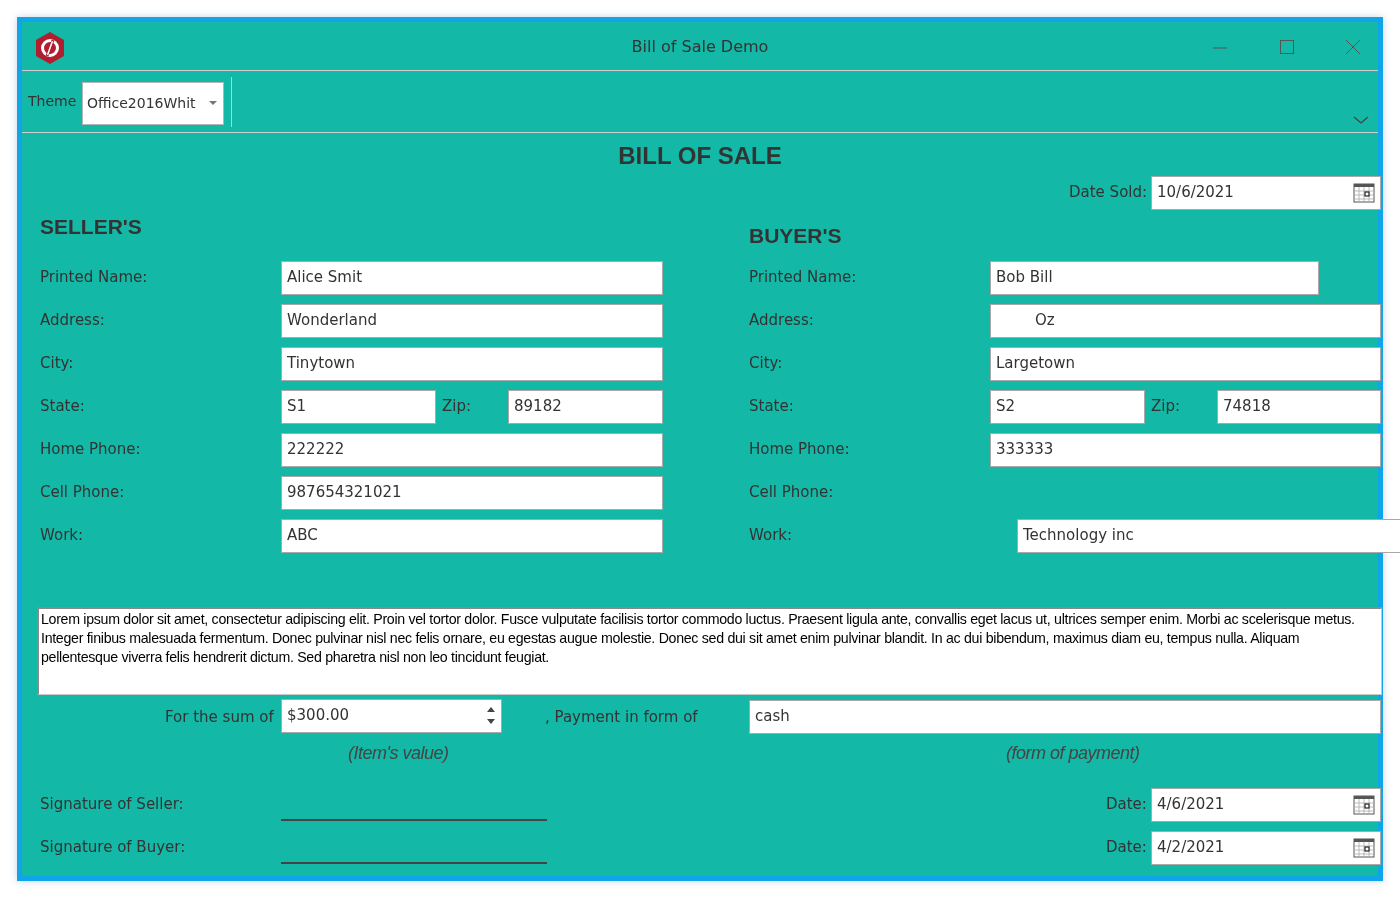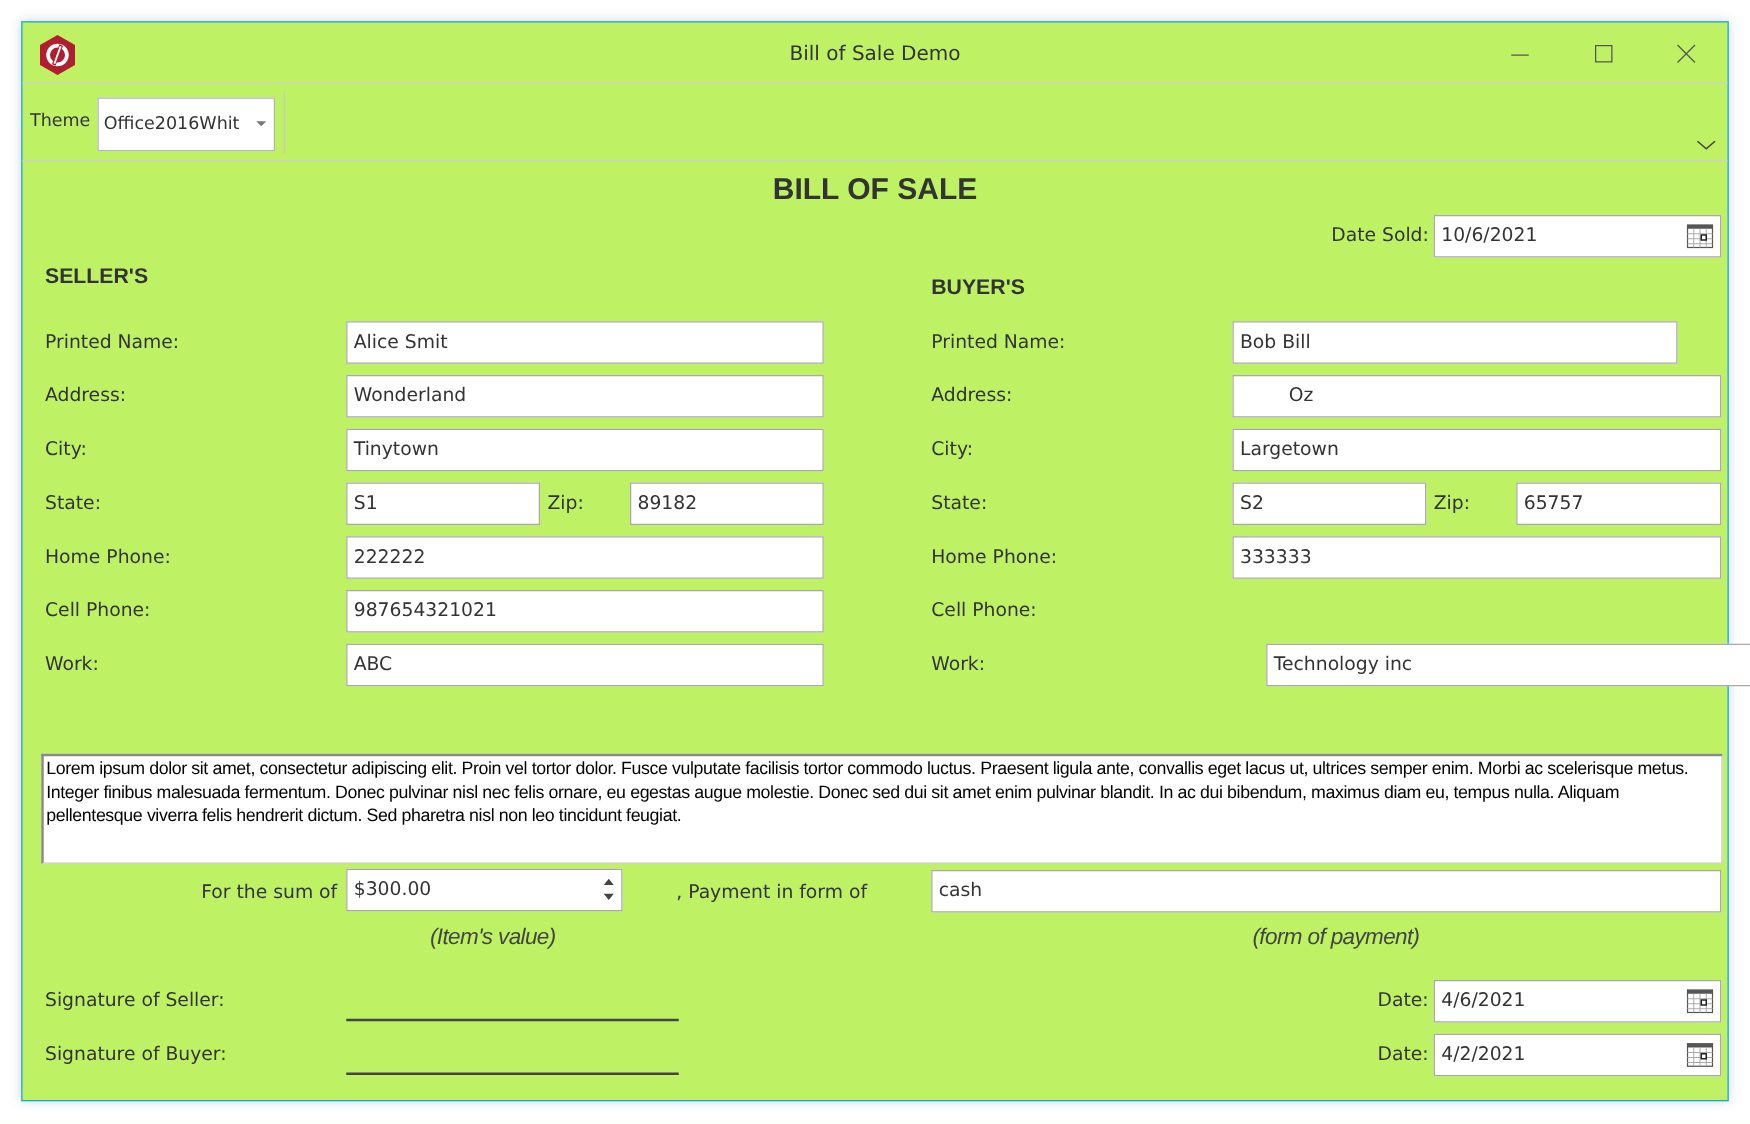--- a/index.html
+++ b/index.html
@@ -1,40 +1,40 @@
 <!DOCTYPE html>
 <html><head>
   <meta charset="utf-8">
   <style>
     * { box-sizing: border-box; margin: 0; padding: 0; }
     html, body { width: 1400px; height: 899px; background: #ffffff; overflow: hidden; }
     body { font-family: "DejaVu Sans", "Liberation Sans", sans-serif; color: #333333; position: relative; }
 
     .window {
       position: absolute; left: 17px; top: 17px; width: 1366px; height: 864px;
-      border: 1px solid #0ea5e9; background: #bef264;
+      border: 5px solid #0ea5e9; background: #14b8a6;
       box-shadow: 0 0 8px rgba(43,87,154,0.25);
     }
     .titlebar { position: absolute; left: 0; top: 0; width: 100%; height: 49px; border-bottom: 1px solid #d0d0d0; }
     .app-logo { position: absolute; left: 10px; top: 8px; width: 36px; height: 36px; }
     .title { position: absolute; left: 0; right: 0; top: 15px; text-align: center; font-size: 16px; color: #333; }
     .win-btn { position: absolute; top: 10px; width: 46px; height: 30px; display: flex; align-items: center; justify-content: center; cursor: pointer; }
     .win-min { left: 1175px; }
     .win-max { left: 1242px; }
     .win-close { left: 1308px; }
 
     .toolbar { position: absolute; left: 0; top: 49px; width: 100%; height: 62px; border-bottom: 1px solid #d0d0d0; }
     .theme-label { position: absolute; left: 6px; top: 22px; font-size: 14px; color: #333; }
     .theme-select { position: absolute; left: 60px; top: 11px; width: 142px; height: 43px; border: 1px solid #b5b5b5; background: #fff; font-size: 14px; padding: 12px 0 0 4px; color: #333; white-space: nowrap; overflow: hidden; cursor: pointer; }
     .theme-select .caret { position: absolute; right: 6px; top: 18px; width: 0; height: 0; border-left: 4px solid transparent; border-right: 4px solid transparent; border-top: 4px solid #777; }
     .toolbar-sep { position: absolute; left: 209px; top: 6px; width: 1px; height: 50px; background: #c8c8c8; }
     .ribbon-collapse { position: absolute; right: 8px; top: 42px; width: 18px; height: 14px; cursor: pointer; }
 
     .form-title { position: absolute; left: 0; right: 0; top: 120px; text-align: center; font-family: "Liberation Sans", sans-serif; font-weight: bold; font-size: 24px; color: #333; }
-    .section-heading { position: absolute; font-family: "Liberation Sans", sans-serif; font-weight: bold; font-size: 17px; color: #333; }
+    .section-heading { position: absolute; font-family: "Liberation Sans", sans-serif; font-weight: bold; font-size: 21px; color: #333; }
 
     .lbl { position: absolute; font-size: 15px; color: #333; white-space: nowrap; }
     .field { position: absolute; height: 34px; border: 1px solid #a9a9a9; background: #fff; font-size: 15px; color: #333; padding: 6px 0 0 5px; white-space: nowrap; overflow: hidden; cursor: text; }
 
     .date-icon { position: absolute; right: 5px; top: 6px; width: 22px; height: 20px; cursor: pointer; }
 
     .notes { position: absolute; left: 15px; top: 585px; width: 1345px; height: 88px; border: 1px solid #c8c8c8; border-top: 2px solid #8a8a8a; border-left: 2px solid #8a8a8a; background: #fff; font-family: "Liberation Sans", sans-serif; font-size: 14.2px; line-height: 19px; color: #000; padding: 1px 2px; letter-spacing: -0.3px; cursor: text; }
 
     .spinner { position: absolute; right: 4px; top: 4px; width: 12px; height: 24px; cursor: pointer; }
     .spin-up { position: absolute; left: 2px; top: 3px; width: 0; height: 0; border-left: 4px solid transparent; border-right: 4px solid transparent; border-bottom: 5px solid #444; }
@@ -127,32 +127,32 @@
 
   <span class="lbl" style="left:18px; top:461px;">Cell Phone:</span>
   <div class="field" style="left:259px; top:454px; width:382px;">987654321021</div>
 
   <span class="lbl" style="left:18px; top:504px;">Work:</span>
   <div class="field" style="left:259px; top:497px; width:382px;">ABC</div>
 
   <div class="section-heading" style="left:727px; top:202px;">BUYER'S</div>
 
   <span class="lbl" style="left:727px; top:246px;">Printed Name:</span>
-  <div class="field" style="left:968px; top:239px; width:356px;">Bob Bill</div>
+  <div class="field" style="left:968px; top:239px; width:329px;">Bob Bill</div>
 
   <span class="lbl" style="left:727px; top:289px;">Address:</span>
   <div class="field" style="left:968px; top:282px; width:391px;padding-left:44px;">Oz</div>
 
   <span class="lbl" style="left:727px; top:332px;">City:</span>
   <div class="field" style="left:968px; top:325px; width:391px;">Largetown</div>
 
   <span class="lbl" style="left:727px; top:375px;">State:</span>
   <div class="field" style="left:968px; top:368px; width:155px;">S2</div>
   <span class="lbl" style="left:1129px; top:375px;">Zip:</span>
-  <div class="field" style="left:1195px; top:368px; width:164px;">65757</div>
+  <div class="field" style="left:1195px; top:368px; width:164px;">74818</div>
 
   <span class="lbl" style="left:727px; top:418px;">Home Phone:</span>
   <div class="field" style="left:968px; top:411px; width:391px;">333333</div>
 
   <span class="lbl" style="left:727px; top:461px;">Cell Phone:</span>
 
   <span class="lbl" style="left:727px; top:504px;">Work:</span>
   <div class="field" style="left:968px; top:497px; width:391px;margin-left:27px;">Technology inc</div>
 
   <div class="notes">Lorem ipsum dolor sit amet, consectetur adipiscing elit. Proin vel tortor dolor. Fusce vulputate facilisis tortor commodo luctus. Praesent ligula ante, convallis eget lacus ut, ultrices semper enim. Morbi ac scelerisque metus. Integer finibus malesuada fermentum. Donec pulvinar nisl nec felis ornare, eu egestas augue molestie. Donec sed dui sit amet enim pulvinar blandit. In ac dui bibendum, maximus diam eu, tempus nulla. Aliquam pellentesque viverra felis hendrerit dictum. Sed pharetra nisl non leo tincidunt feugiat.</div>

